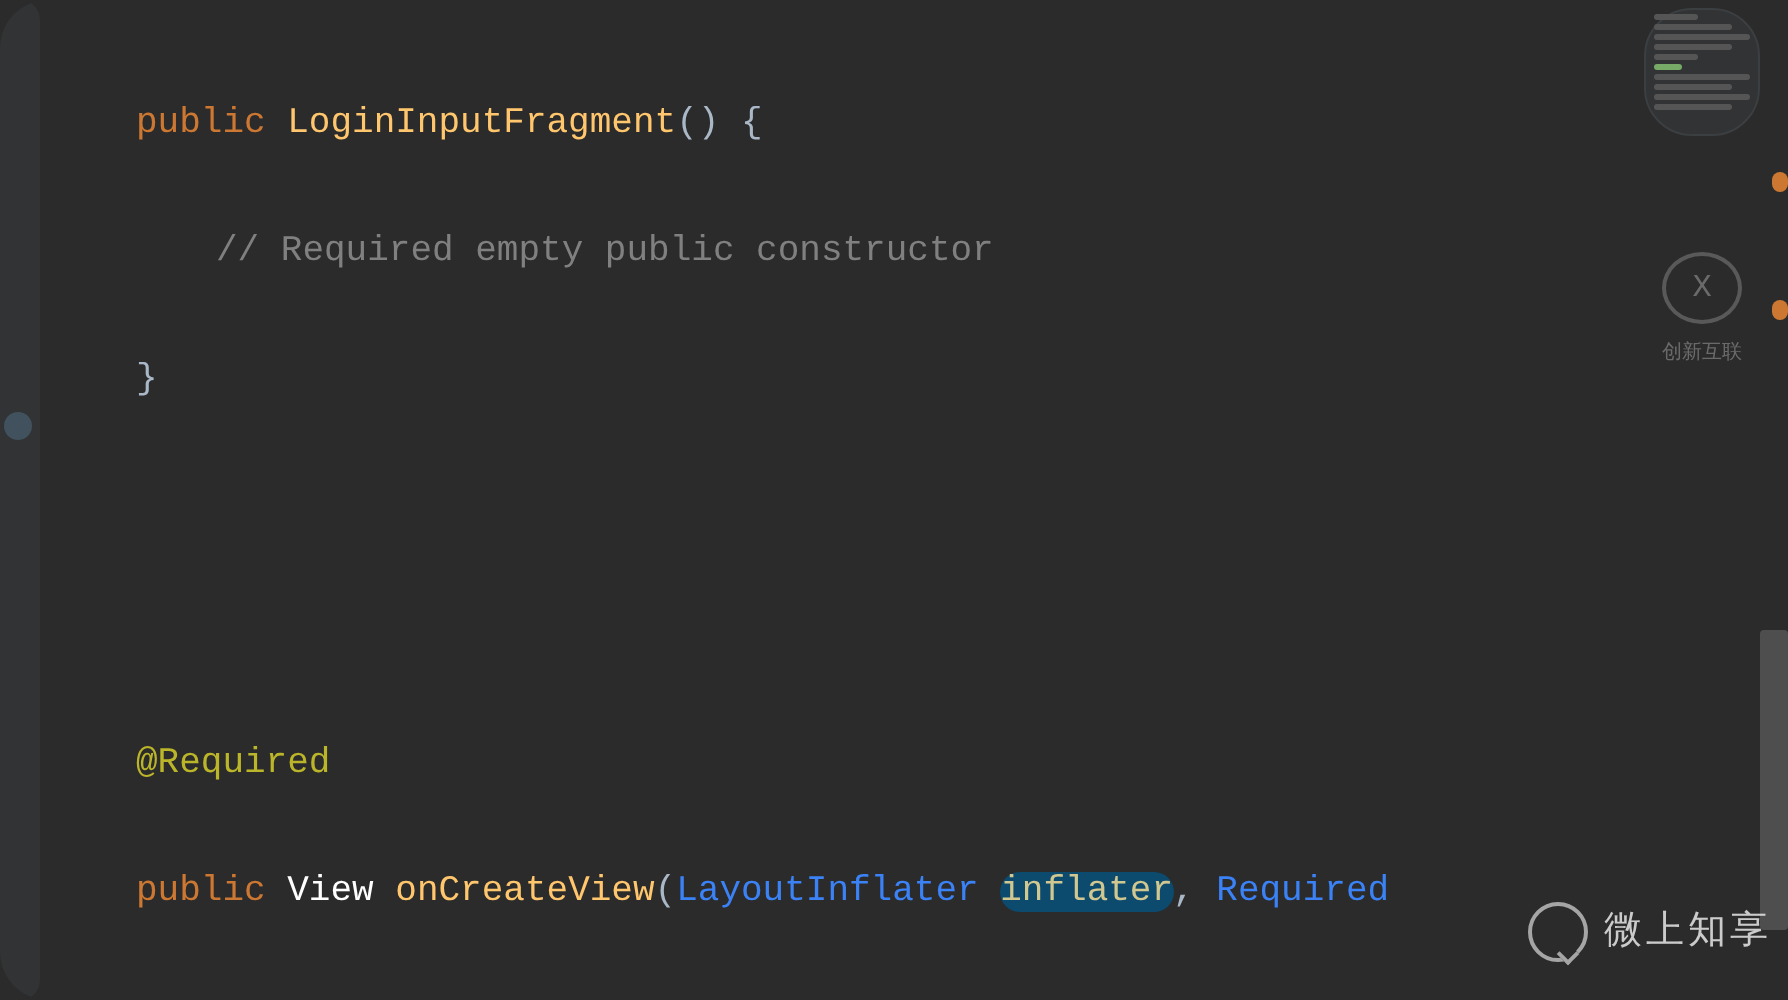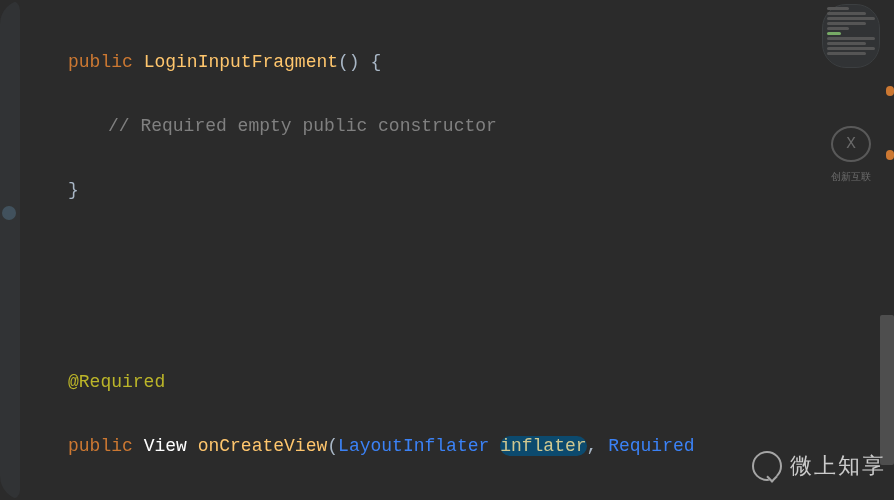--- a/index.html
+++ b/index.html
@@ -131,21 +131,21 @@
     content:"";
     position:absolute;
     width:6px;height:6px;border-right:2px solid #bbb;border-bottom:2px solid #bbb;
     bottom:-2px; right:4px;
     transform: rotate(45deg);
     background:#2b2b2b;
   }
   .watermark2 .txt {
     color: #e8e8e8;
     font-family: sans-serif;
-    font-size: 22px;
+    font-size: 19px;
     letter-spacing: 2px;
   }
 </style>
 </head>
 <body>
 
 <div class="gutter"></div>
 <div class="method-icon mi1"></div>
 
 <div class="editor">

